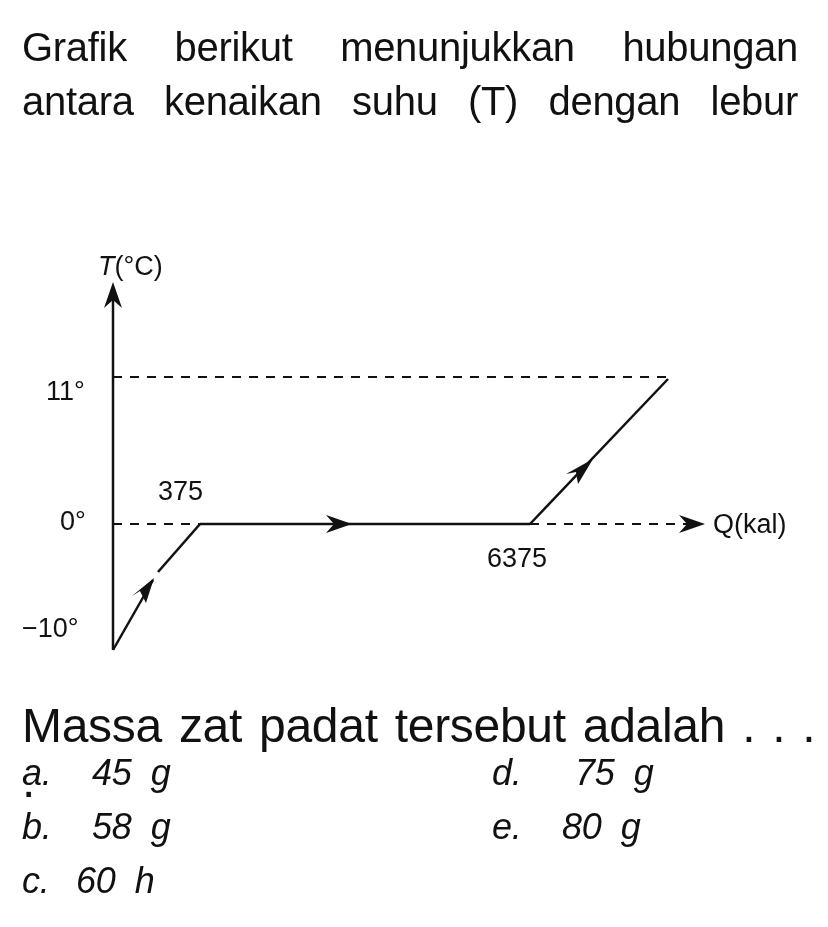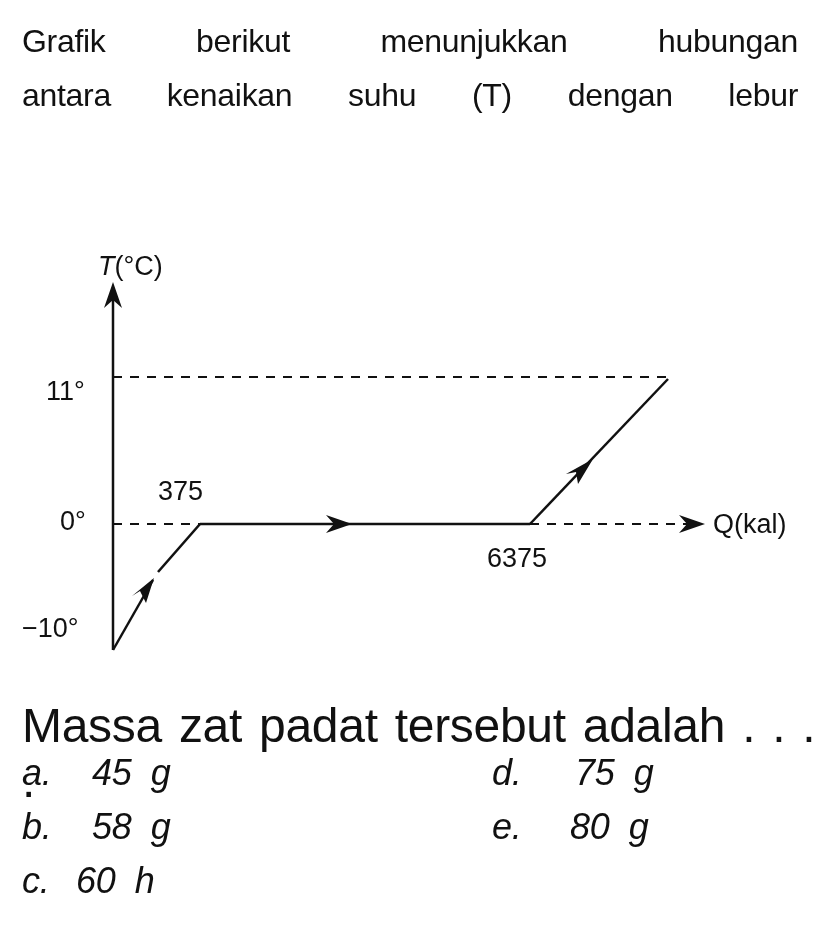--- a/index.html
+++ b/index.html
@@ -1,19 +1,19 @@
 <!DOCTYPE html>
 <html><head>
   <meta charset="utf-8">
   <style>
     html, body { margin: 0; padding: 0; background: #ffffff; }
     body { width: 828px; height: 927px; position: relative; overflow: hidden;
            font-family: "Liberation Sans", "DejaVu Sans", sans-serif; color: #111; }
-    .intro { position: absolute; left: 22px; top: 14px; width: 776px;
-             font-size: 32px; line-height: 54px; text-align: justify; text-align-last: left;
+    .intro { position: absolute; left: 22px; top: 20px; width: 776px;
+             font-size: 40px; line-height: 54px; text-align: justify; text-align-last: left;
              letter-spacing: -0.3px; }
     .intro span.line { display: block; text-align: justify; text-align-last: justify; }
     .intro span.line.last { text-align-last: left; }
     .graph { position: absolute; left: 0; top: 240px; width: 664px; height: 440px; }
     .graph svg { width: 828px; height: 440px; }
     .lbl { font-family: "Liberation Sans", "DejaVu Sans", sans-serif; font-size: 27px; fill: #111; }
     .question { position: absolute; left: 22px; top: 698px; font-size: 48px; letter-spacing: -0.3px; word-spacing: 4px; }
     .opt { position: absolute; font-size: 36px; letter-spacing: -0.3px; font-style: italic; }
     .opt .letter { display: inline-block; width: 48px; }
   </style>
@@ -66,14 +66,14 @@
 <div class="opt" style="left:22px; top:806px;">
   <span class="letter">b.</span><span style="margin-left:22px; white-space:pre;">58  g</span>
 </div>
 <div class="opt" style="left:22px; top:860px;">
   <span class="letter">c.</span><span style="margin-left:6px; white-space:pre;">60  h</span>
 </div>
 <div class="opt" style="left:492px; top:752px;">
   <span class="letter">d.</span><span style="margin-left:35px; white-space:pre;">75  g</span>
 </div>
 <div class="opt" style="left:492px; top:806px;">
-  <span class="letter">e.</span><span style="margin-left:30px; white-space:pre;text-align:center;">80  g</span>
+  <span class="letter">e.</span><span style="margin-left:22px; white-space:pre;text-align:center;">80  g</span>
 </div>
 
 </body></html>

